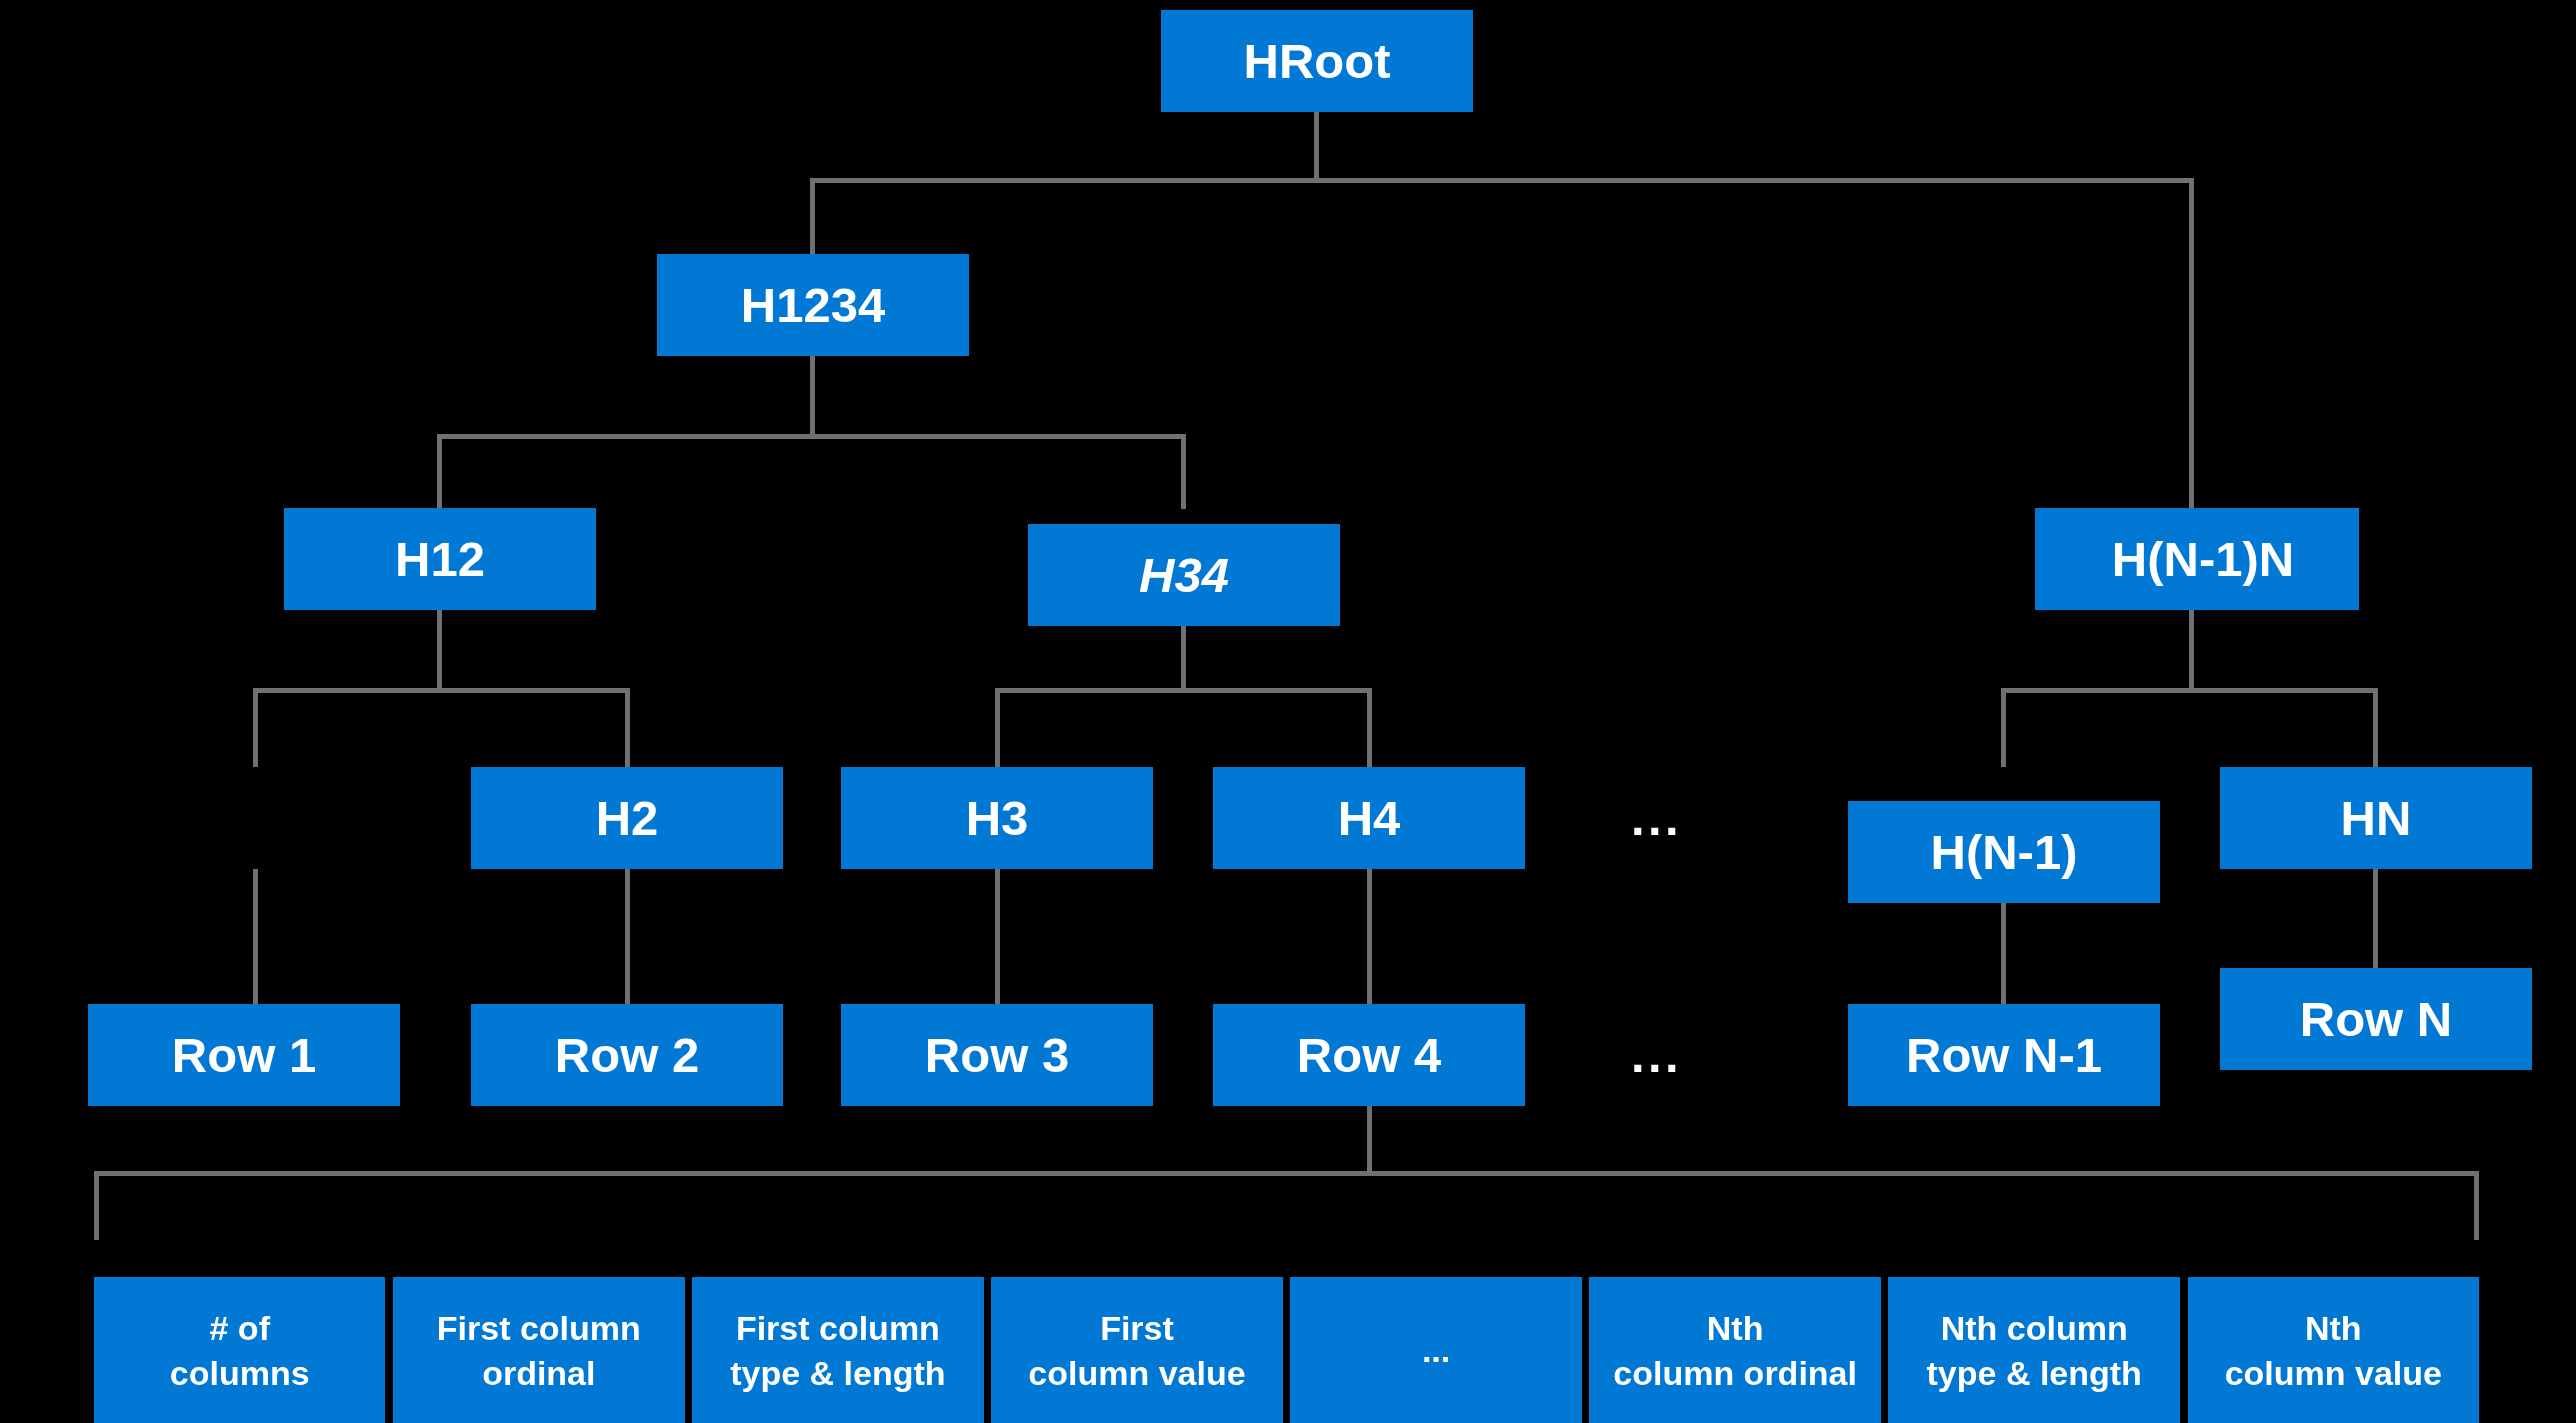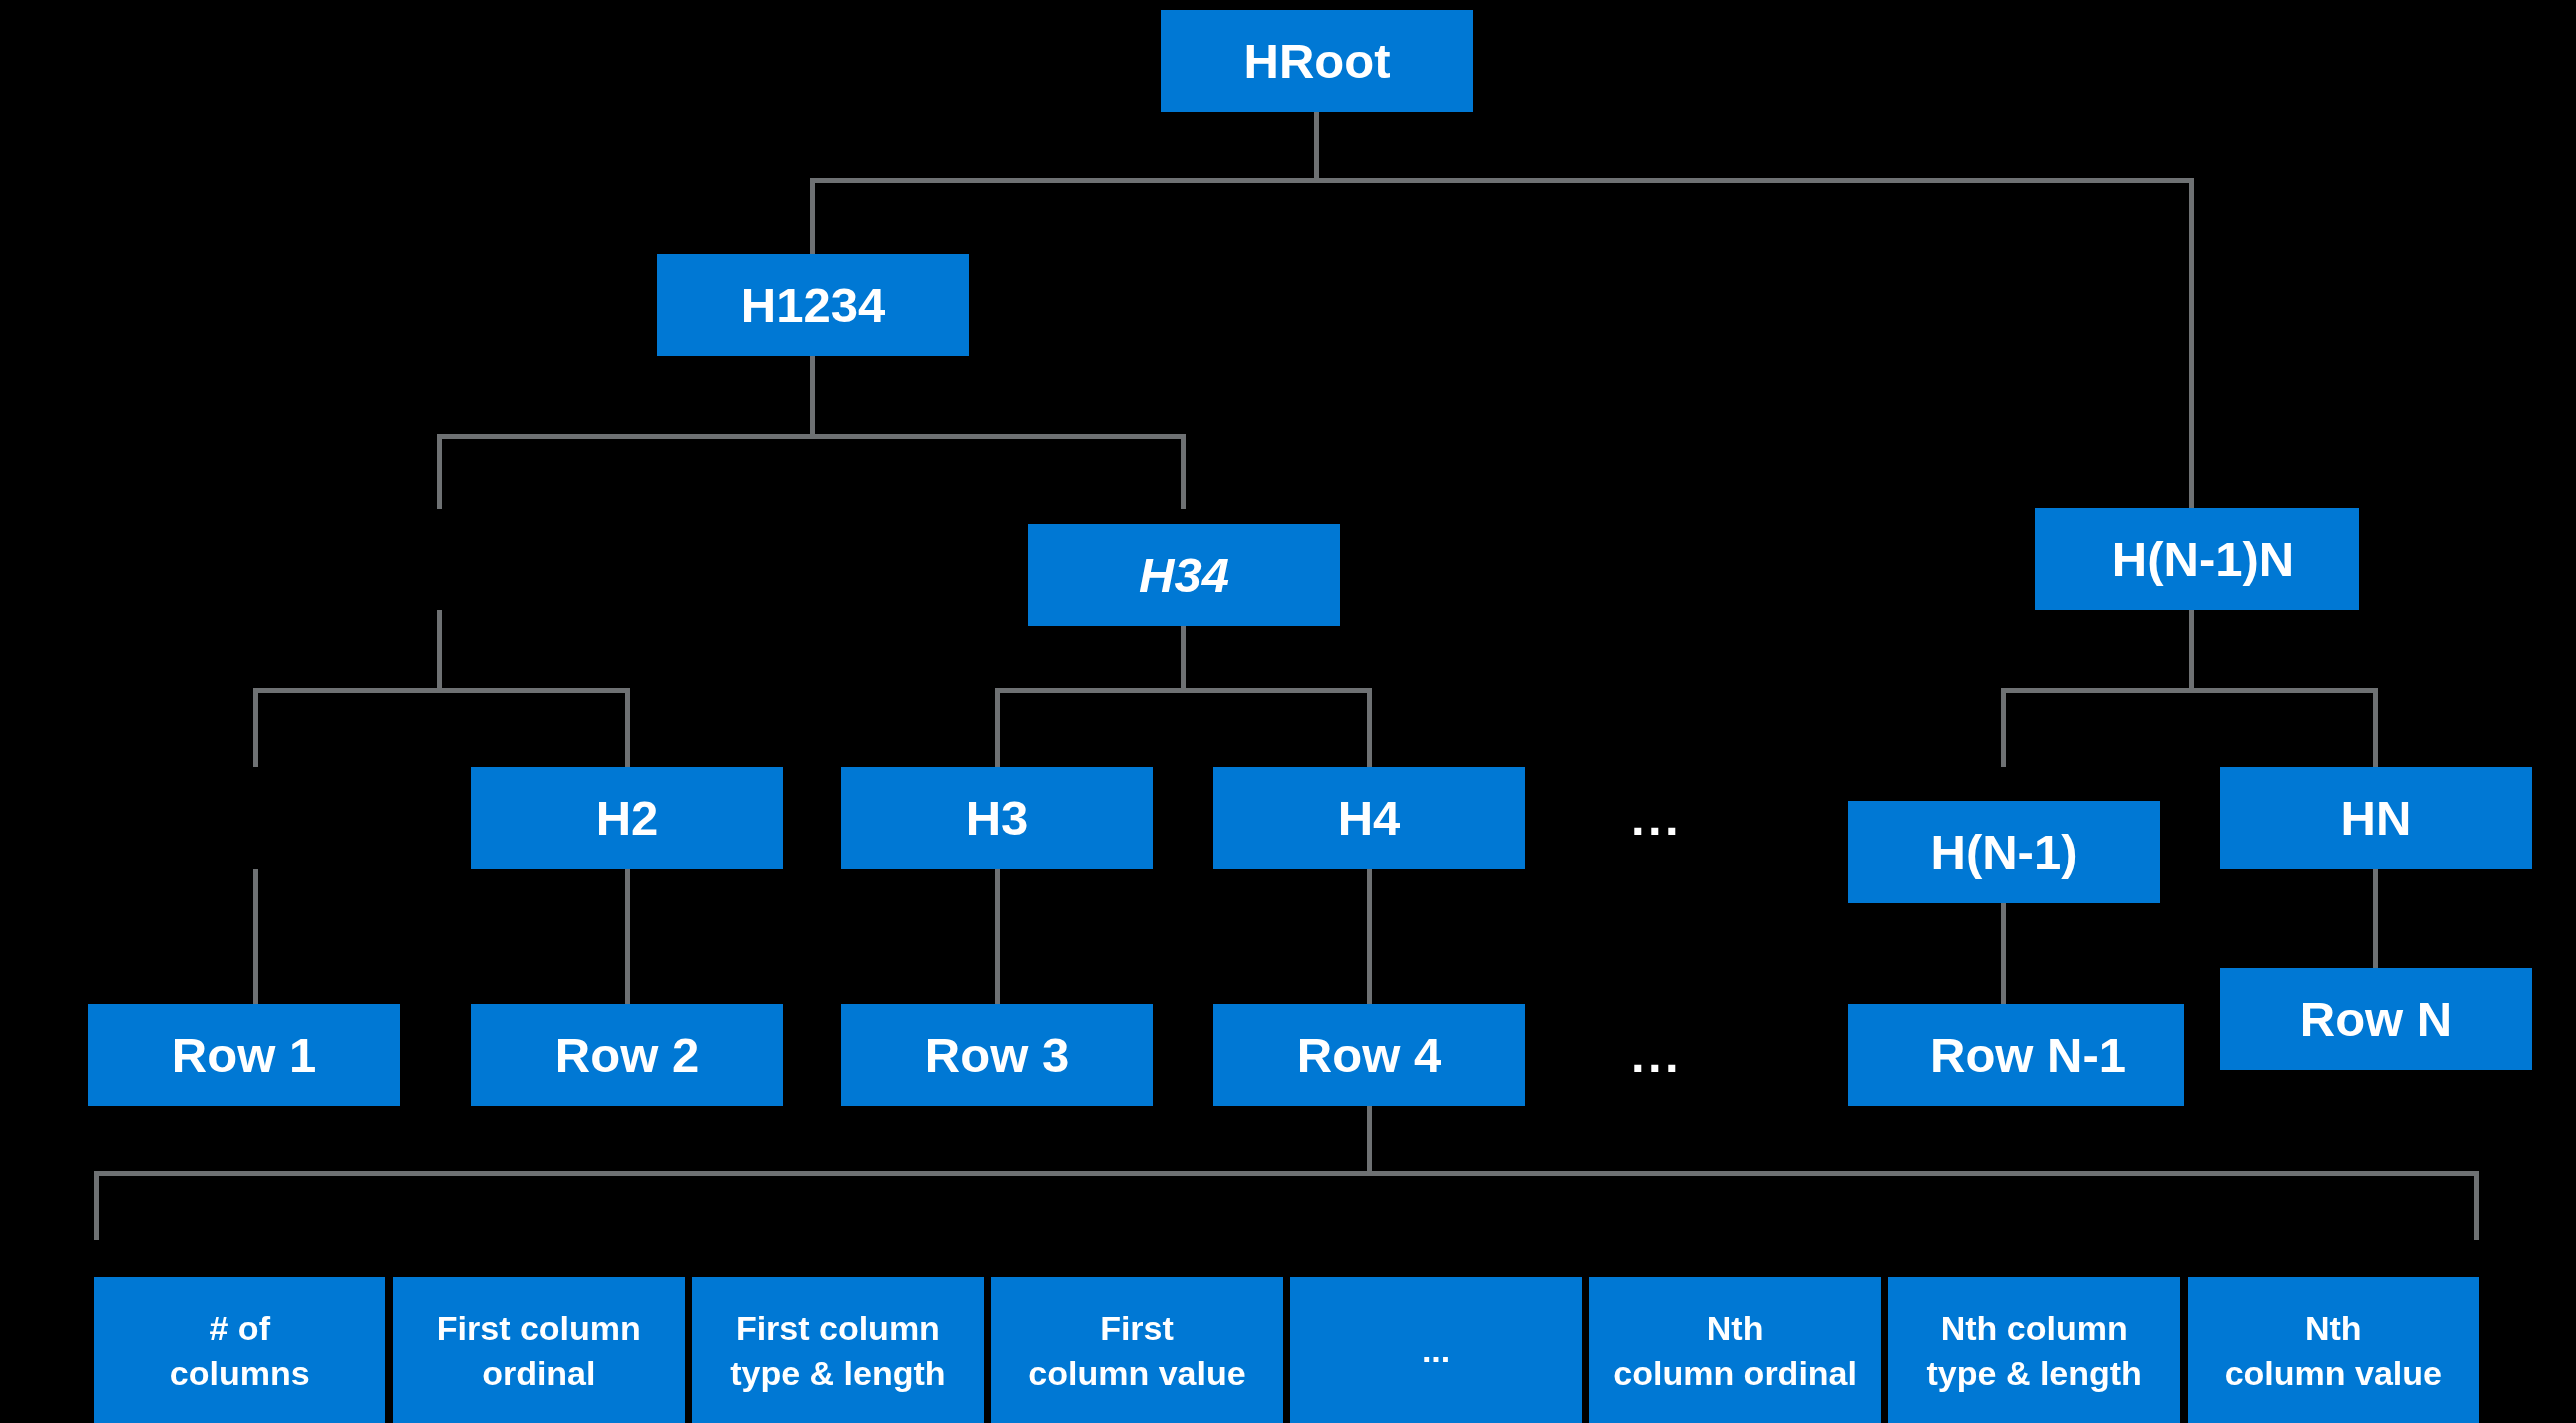--- a/index.html
+++ b/index.html
@@ -91,36 +91,37 @@
   <div class="vline" style="left:2373px;top:869px;height:136px;"></div>
 
   <div class="vline" style="left:1367px;top:1106px;height:70px;"></div>
   <div class="hline" style="left:94px;top:1171px;width:2385px;"></div>
   <div class="vline" style="left:94px;top:1171px;height:69px;"></div>
   <div class="vline" style="left:2474px;top:1171px;height:69px;"></div>
 
   <div class="node" style="left:1161px;top:10.2px;">HRoot</div>
   <div class="node" style="left:657px;top:254px;">H1234</div>
 
+  <div class="node" style="left:284px;top:508px;">H12</div>
   <div class="node" style="left:1028px;top:524px;font-style:italic;">H34</div>
   <div class="node" style="left:2035px;top:508px;padding-left:12px;">H(N-1)N</div>
 
   <div class="node" style="left:471px;top:767px;">H2</div>
   <div class="node" style="left:841px;top:767px;">H3</div>
   <div class="node" style="left:1213px;top:767px;">H4</div>
   <div class="ellipsis" style="left:1593px;top:767px;">...</div>
   <div class="node" style="left:1848px;top:801px;">H(N-1)</div>
   <div class="node" style="left:2220px;top:767px;">HN</div>
 
   <div class="node" style="left:88px;top:1004px;">Row 1</div>
   <div class="node" style="left:471px;top:1004px;">Row 2</div>
   <div class="node" style="left:841px;top:1004px;">Row 3</div>
   <div class="node" style="left:1213px;top:1004px;">Row 4</div>
   <div class="ellipsis" style="left:1593px;top:1004px;">...</div>
-  <div class="node" style="left:1848px;top:1004px;padding-left:24px;">Row N-1</div>
+  <div class="node" style="left:1848px;top:1004px;">Row N-1</div>
   <div class="node" style="left:2220px;top:968px;">Row N</div>
 
   <div id="field-row">
     <div class="field-cell">
       <div># of</div>
       <div>columns</div>
     </div>
     <div class="field-cell">
       <div>First column</div>
       <div>ordinal</div>

